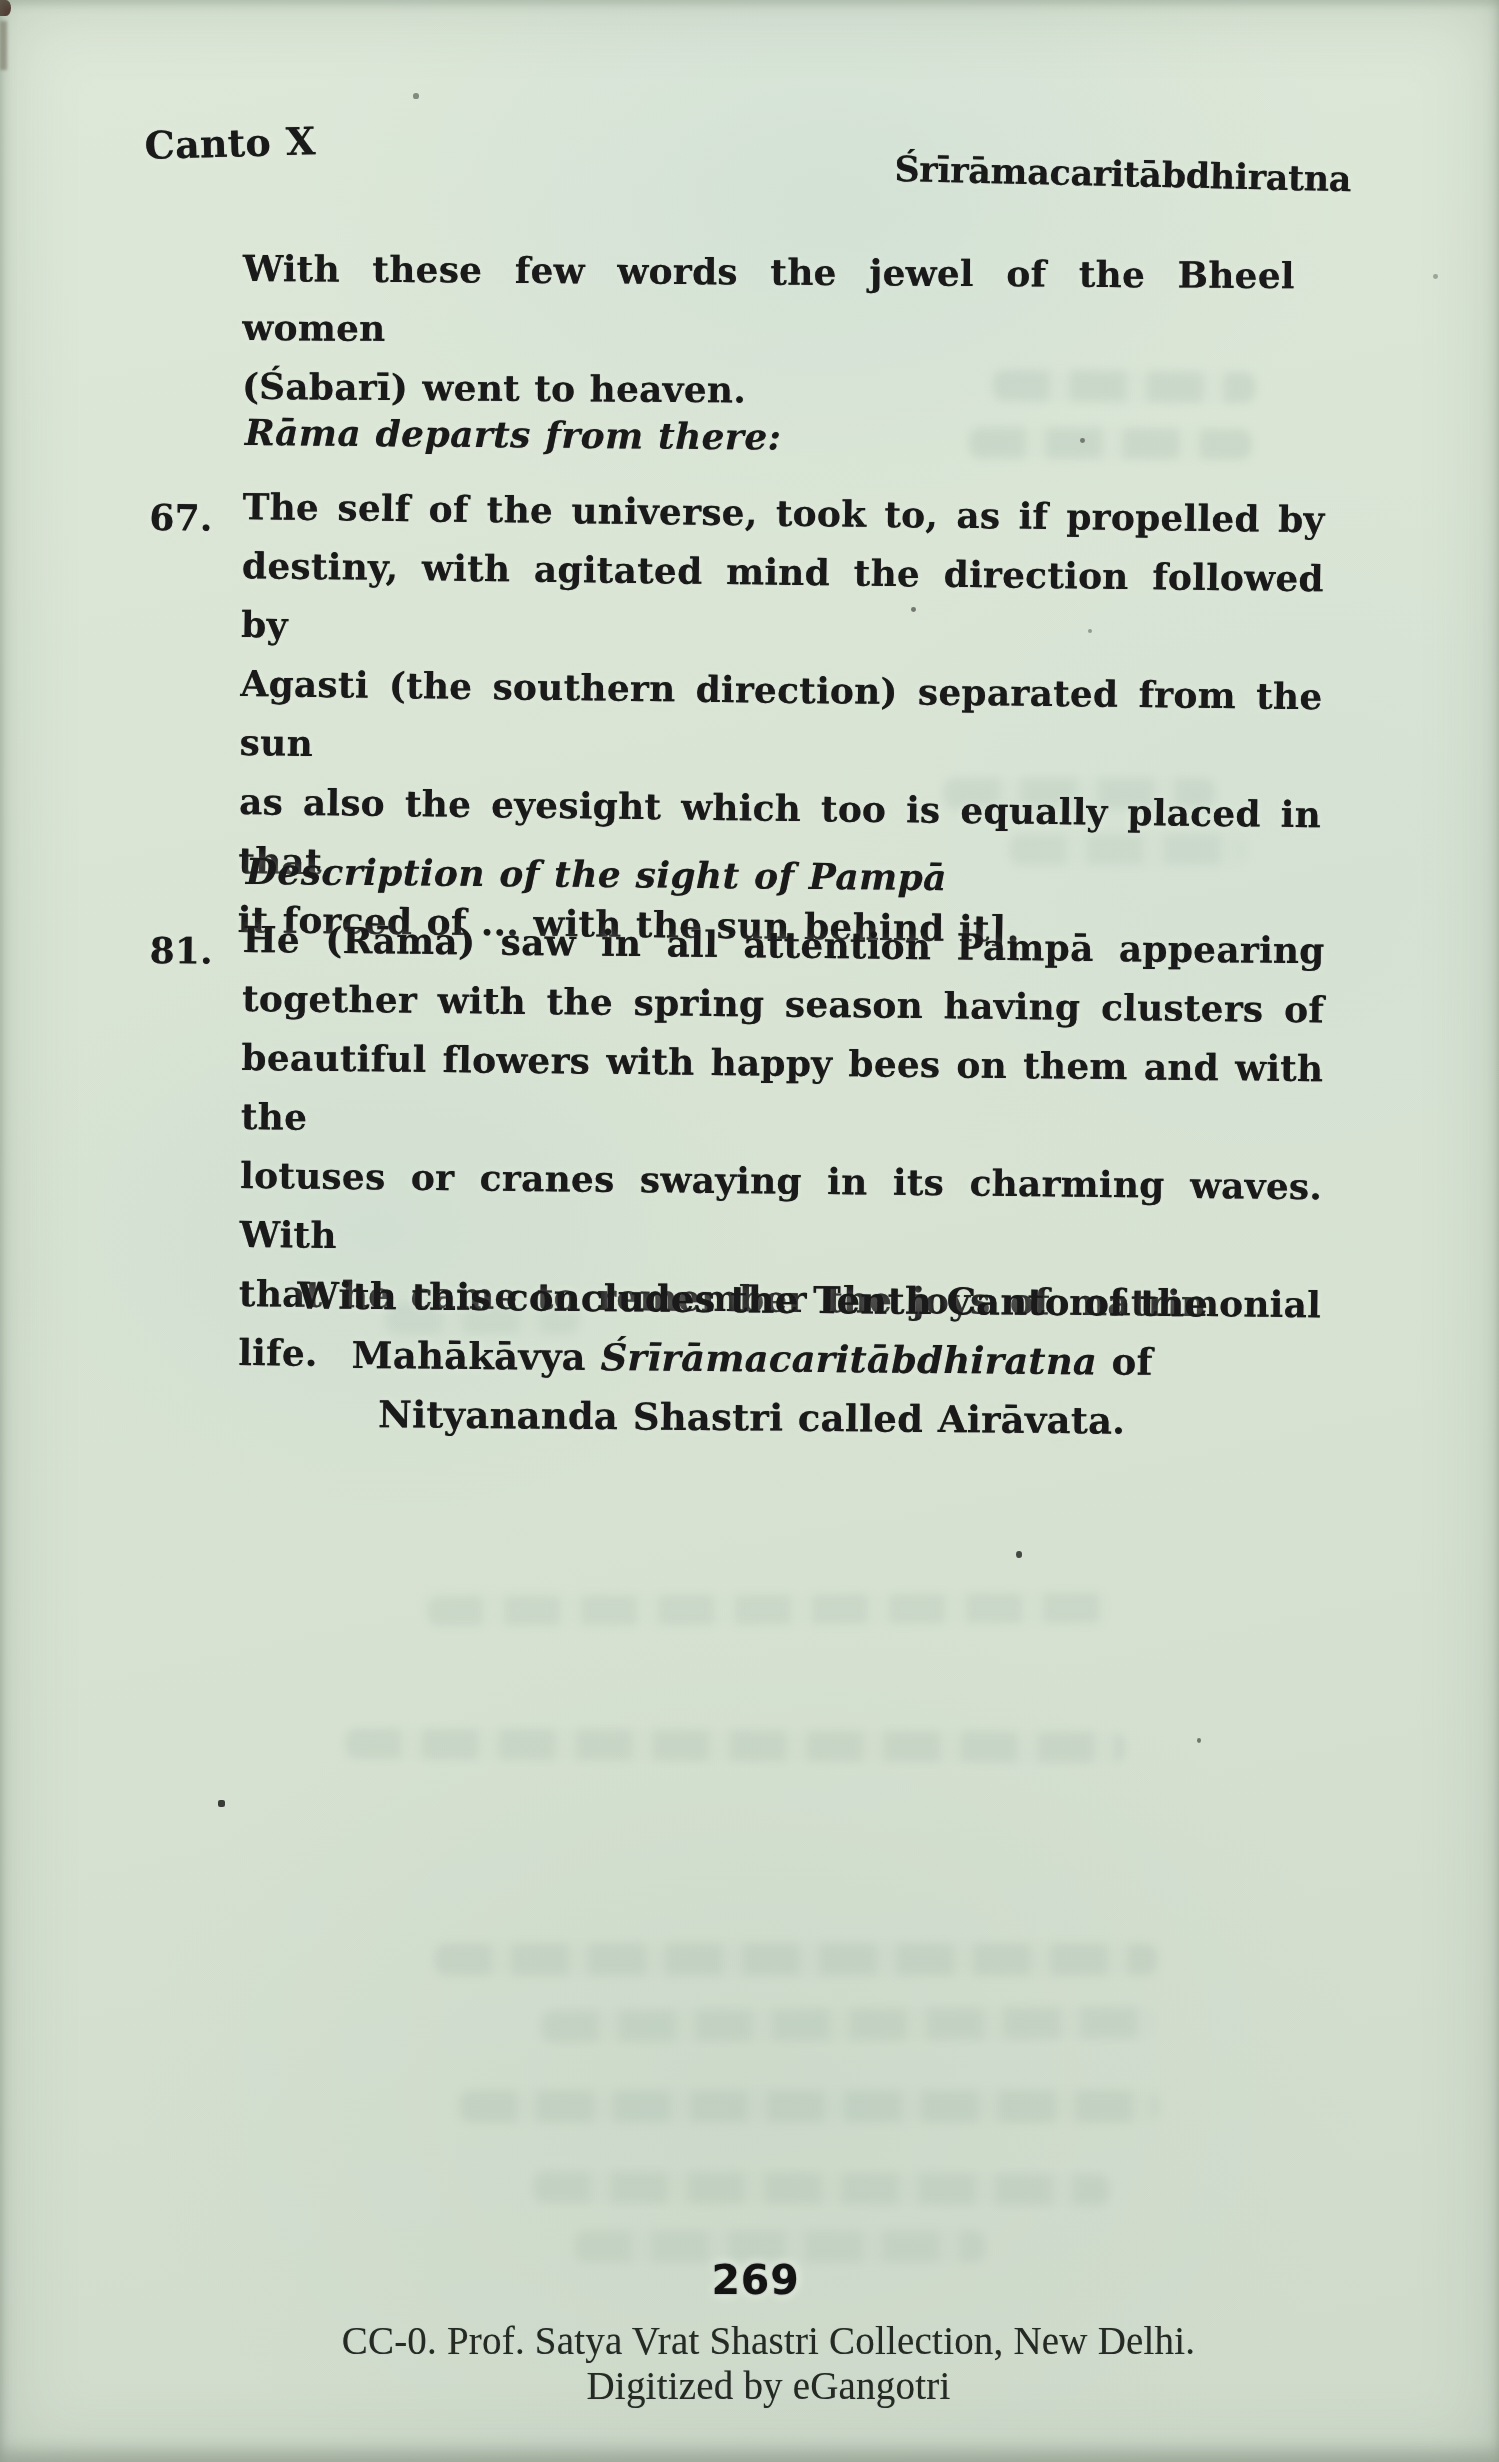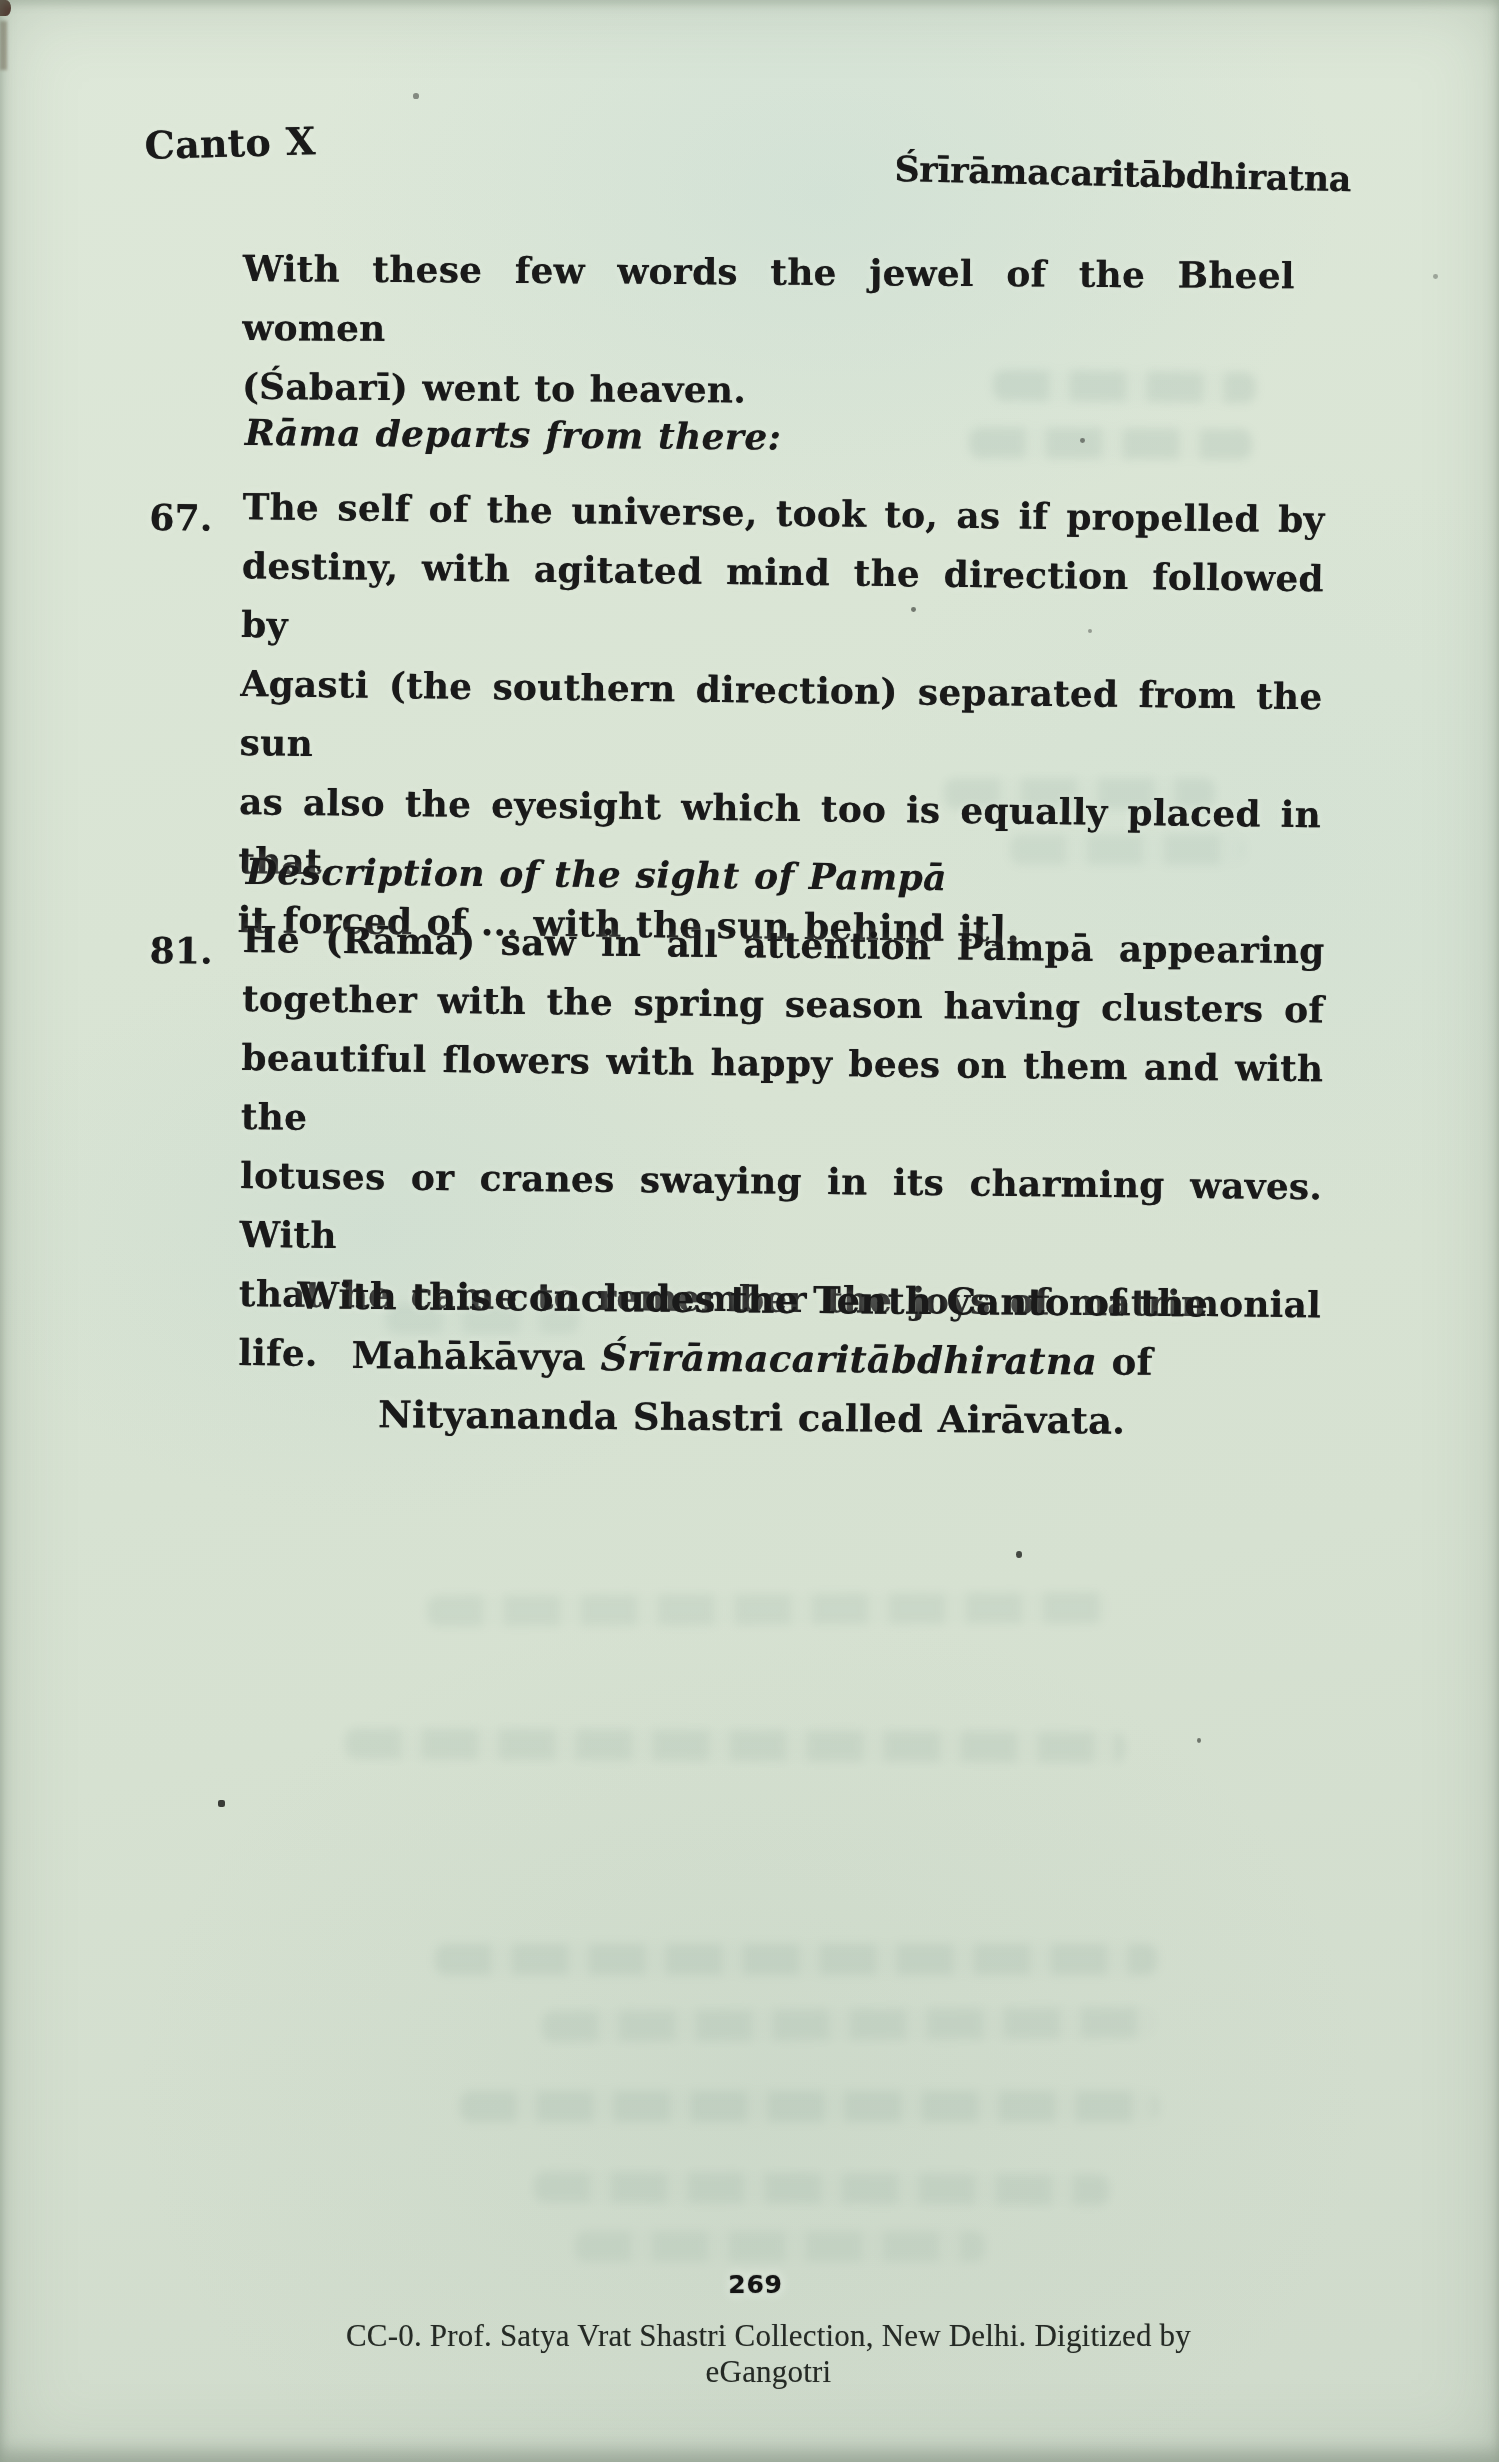--- a/index.html
+++ b/index.html
@@ -31,23 +31,23 @@
   .running-title{font-size:35px;letter-spacing:-0.4px;}
   .para{font-size:36px;line-height:59px;}
   .vblock{font-size:36px;line-height:59px;}
   .vnum{position:absolute;left:0;top:12px;}
   .vlines{margin-left:93px;}
   .line{white-space:nowrap;}
   .just{white-space:normal;text-align:justify;text-align-last:justify;text-justify:inter-word;}
   .heading{font-size:36px;font-style:italic;line-height:1;letter-spacing:0.4px;}
   .colophon{font-size:37px;line-height:59px;text-align:center;}
   .colophon .it{font-style:italic;}
-  .pagenum{font-family:"DejaVu Sans", sans-serif;font-weight:800;font-size:25px;letter-spacing:0.8px;color:#141414;
-           text-shadow:0 0 1.6px rgba(20,20,20,0.5), 0 0 11.5px rgba(250,255,248,0.9);text-align:center;margin-top:14px;}
-  .footer{font-family:"Liberation Serif", serif;font-weight:400;font-size:31px;color:#252a25;
+  .pagenum{font-family:"DejaVu Sans", sans-serif;font-weight:800;font-size:41px;letter-spacing:0.8px;color:#141414;
+           text-shadow:0 0 1.6px rgba(20,20,20,0.5), 0 0 11.5px rgba(250,255,248,0.9);text-align:center;}
+  .footer{font-family:"Liberation Serif", serif;font-weight:400;font-size:39px;color:#252a25;
           text-shadow:0 0 0.8px rgba(40,45,40,0.35);text-align:center;letter-spacing:0.2px;}
   
   .ghost{
     position:absolute;height:31px;border-radius:11.5px;opacity:0.55;filter:blur(4.9px);
     background:repeating-linear-gradient(90deg,
       rgba(122,152,140,0.30) 0px, rgba(122,152,140,0.30) 56px,
       rgba(122,152,140,0.05) 56px, rgba(122,152,140,0.05) 77px);
   }
   .speck{position:absolute;background:#2c2e2a;border-radius:50%;}
   .corner-mark{position:absolute;left:0;top:0;width:10.7px;height:16.4px;background:#3d1a13;border-radius:0 70% 70% 0;opacity:0.9;}

